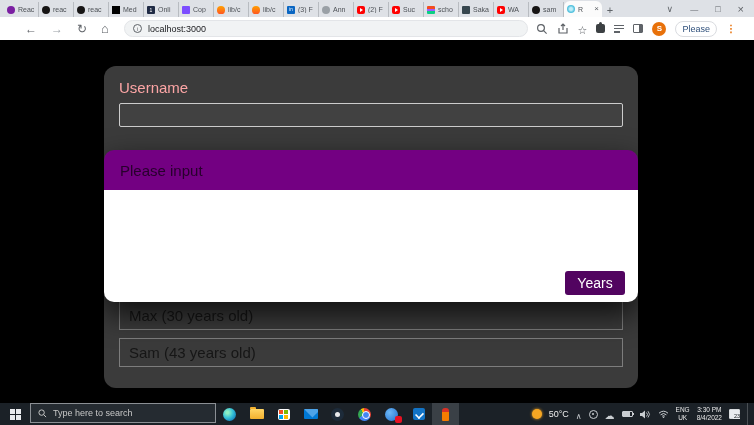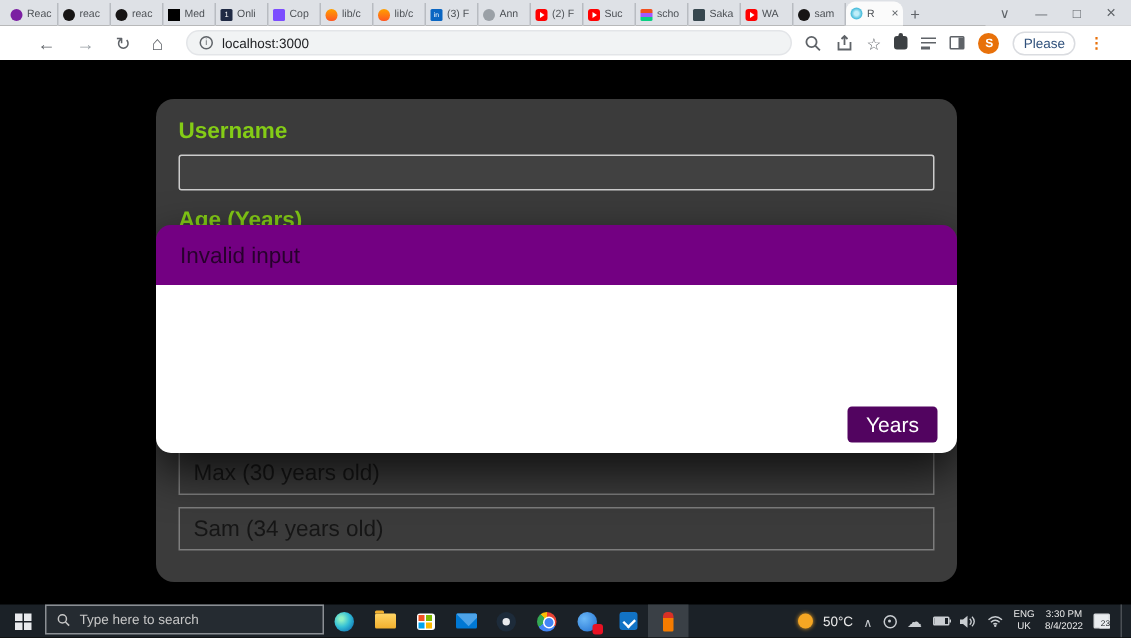--- a/index.html
+++ b/index.html
@@ -83,21 +83,21 @@
     display:flex; align-items:center; gap:4px; padding:0 6px; }
   #profile-pill span { font-size:9px; color:#30517c; }
   #chrome-menu { color:#e8710a; font-size:10px; font-weight:bold; }
   #chrome-menu::before { content:"⋮"; }
 
   
   #page { position:absolute; left:0; top:40px; width:754px; height:363px; background:#000; }
   #card { position:absolute; left:104px; top:26px; width:534px; height:322px;
     background:#3b3b3b; border-radius:12px; box-shadow:0 2px 10px rgba(0,0,0,.6);
     padding:13px 15px; }
-  .form-label { font-size:15px; font-weight:bold; color:#84cc16; margin-bottom:7px; }
+  .form-label { font-size:15px; font-weight:normal; color:#fca5a5; margin-bottom:7px; }
   .form-input { width:100%; height:24px; background:#414141;
     border:1px solid #cccccc; border-radius:2px; color:#eee; font-size:13px;
     padding:0 6px; display:block; }
   #age-label { margin-top:11px; }
   .user-item { position:absolute; left:15px; width:504px; height:29px;
     border:1px solid #7d7d7d; color:#161616; font-size:15px; line-height:27px;
     padding-left:9px; background:transparent; }
   #user-0 { top:235px; }
   #user-1 { top:272px; }
 
@@ -295,28 +295,27 @@
           <span>Please</span>
         </span>
       <span id="chrome-menu"></span>
     </div>
   </div>
 
   <div id="page">
     <div id="card">
       <div class="form-label">Username</div>
       <input class="form-input" value="" style="">
-      <div class="form-label" id="age-label">Age (Years)</div>
       <div class="user-item" id="user-0">Max (30 years old)</div>
-      <div class="user-item" id="user-1">Sam (34 years old)</div>
+      <div class="user-item" id="user-1">Sam (43 years old)</div>
     </div>
 
     <div id="modal">
       <div id="modal-header">
-        <span id="modal-title">Invalid input</span>
+        <span id="modal-title">Please input</span>
       </div>
       <div id="modal-body">
         <button id="okay-btn">Years</button>
       </div>
     </div>
   </div>
 
   <div id="taskbar">
     <div id="startbtn">
       <span id="winlogo">

